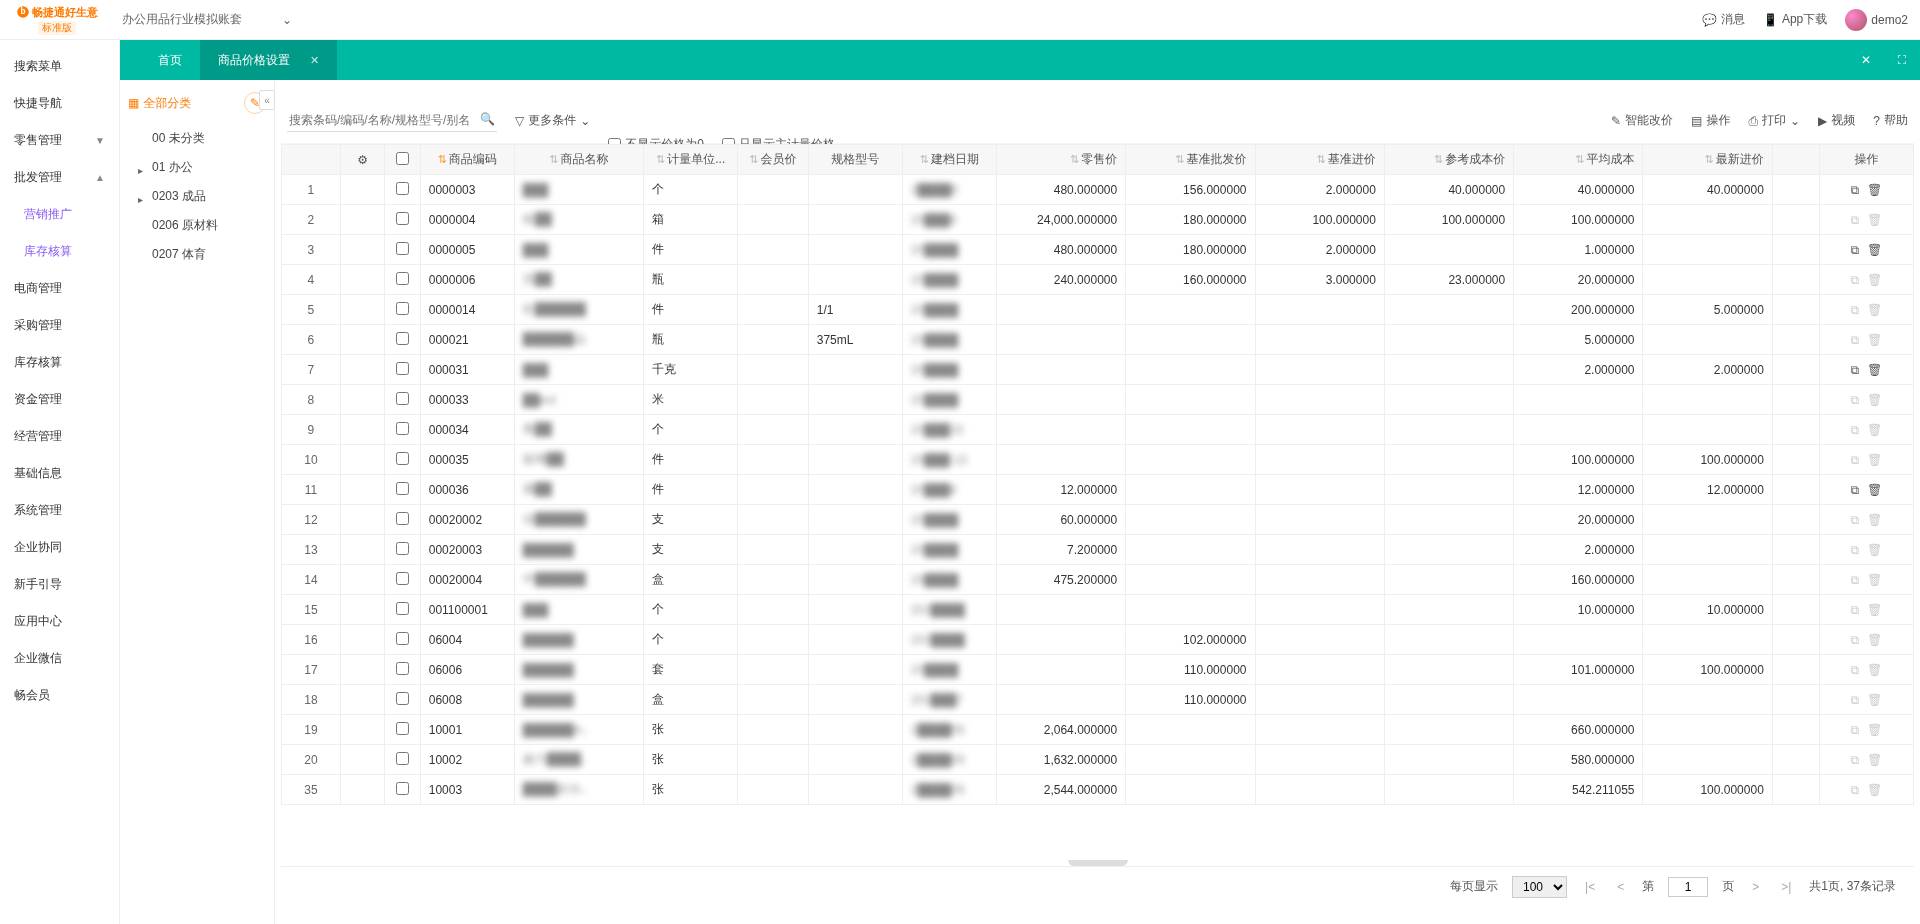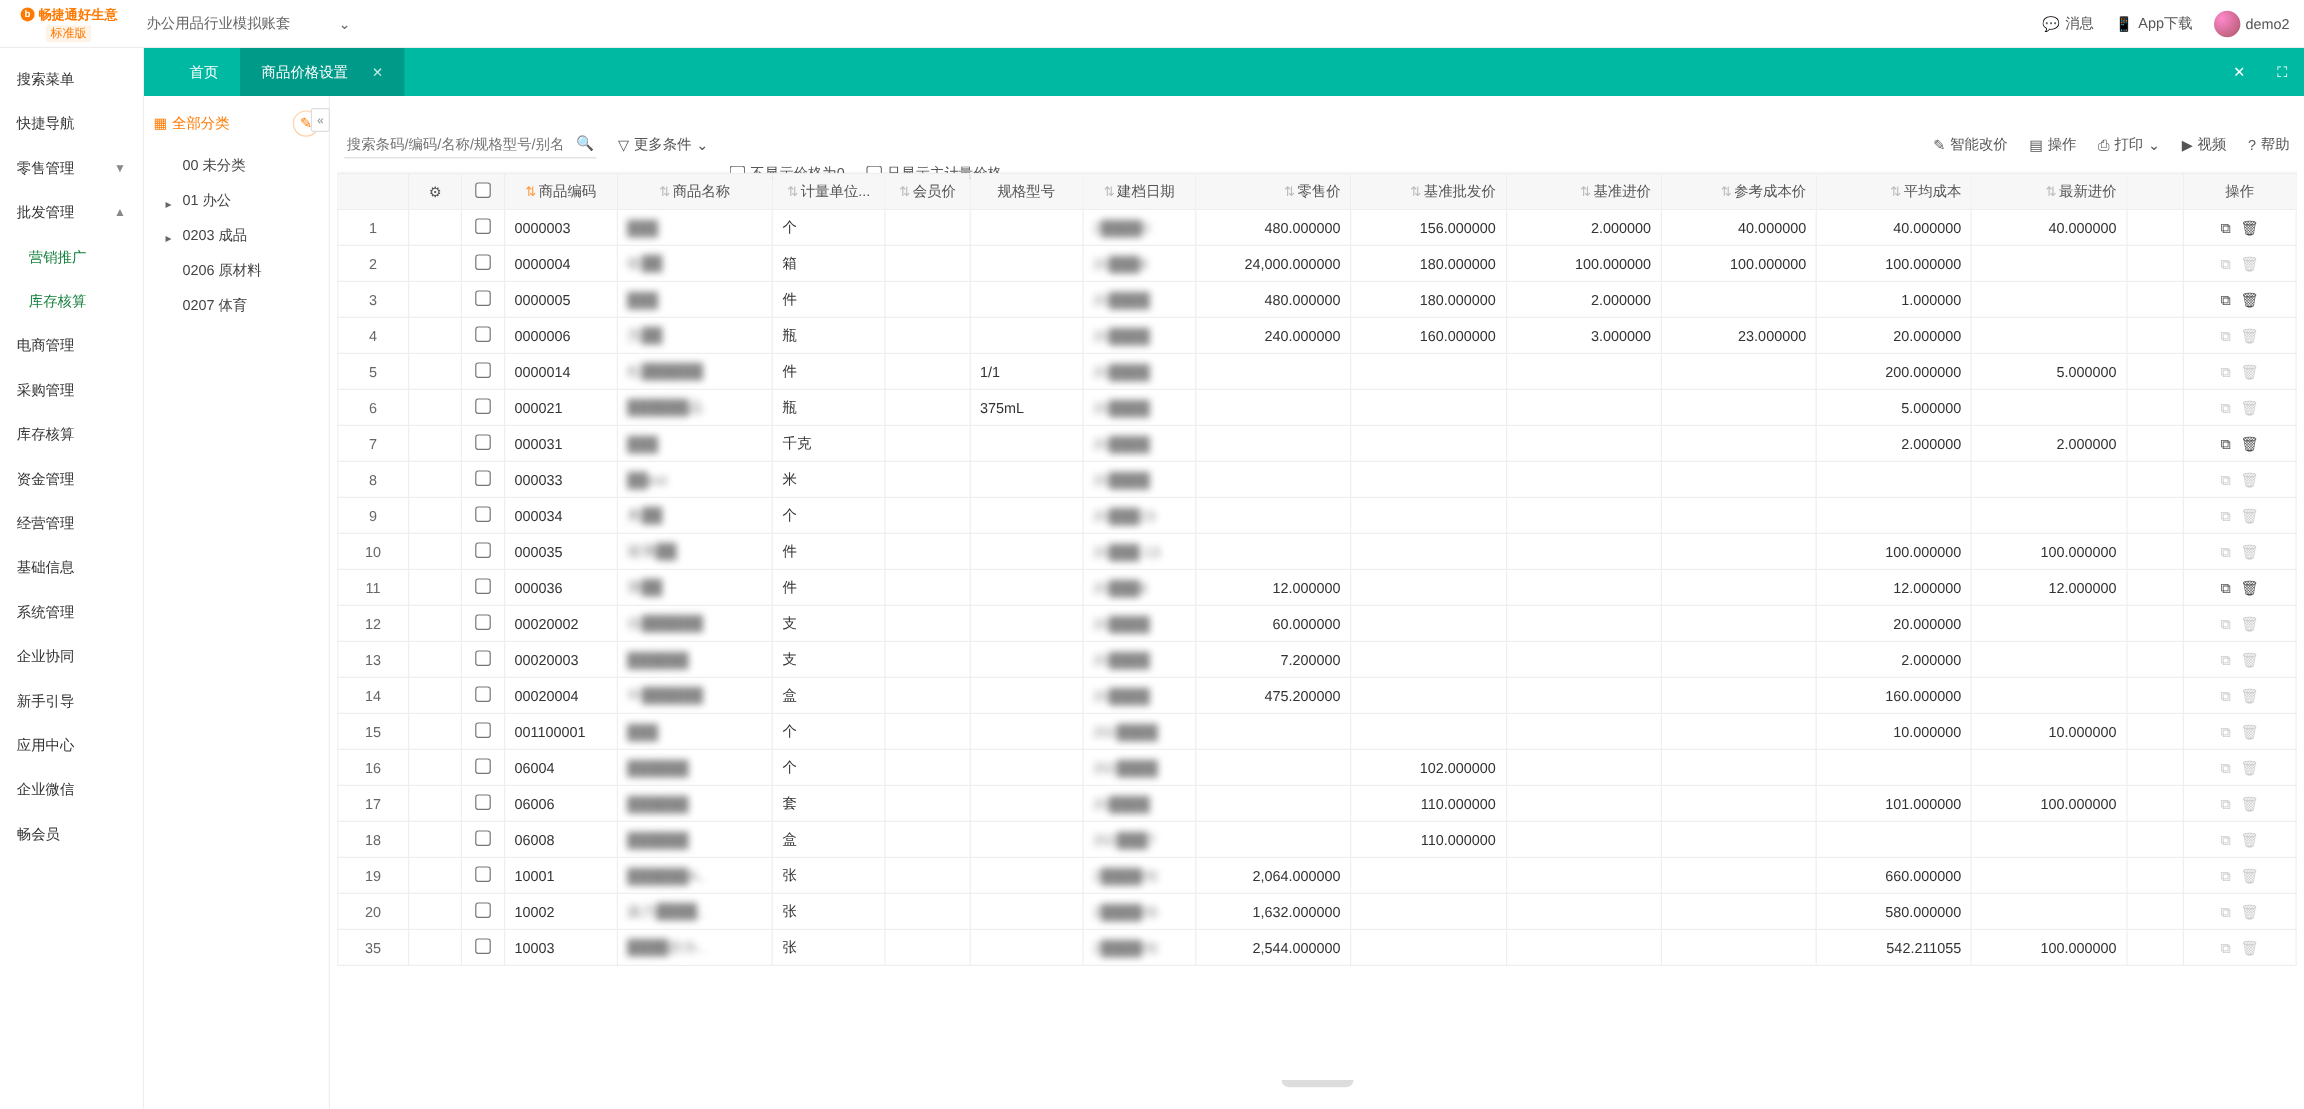--- a/index.html
+++ b/index.html
@@ -16,21 +16,21 @@
 .top-right { margin-left: auto; display:flex; align-items:center; gap: 18px; color:#555; }
 .top-right .item { display:flex; align-items:center; gap:4px; cursor:pointer; }
 .avatar { width:22px; height:22px; border-radius:50%; background: radial-gradient(circle at 30% 30%, #f8c, #a56); }
 
 
 .body-row { flex:1; display:flex; min-height:0; }
 
 
 .left-nav { width: 120px; background:#fff; border-right:1px solid #eee; display:flex; flex-direction:column; padding-top:8px; }
 .left-nav .nav-item { padding: 10px 14px; color:#333; cursor:pointer; display:flex; align-items:center; justify-content:space-between; }
-.left-nav .nav-item.sub { padding-left: 24px; color:#15803d; }
+.left-nav .nav-item.sub { padding-left: 24px; color:#8b5cf6; }
 .left-nav .nav-item .caret { font-size:10px; color:#888; }
 
 
 .main { flex:1; display:flex; flex-direction:column; min-width:0; }
 
 
 .tabs-bar { height: 40px; background:#00b9a2; display:flex; align-items:center; padding-left: 20px; color:#fff; }
 .tabs-bar .tab { padding: 0 18px; height:100%; display:flex; align-items:center; gap:6px; cursor:pointer; }
 .tabs-bar .tab.active { background:#009a88;gap:20px; }
 .tabs-bar .tab .close { font-size:11px; opacity:.8; }
@@ -832,17 +832,29 @@
                     </td>
                   </tr>
                 </tbody>
             </table>
           </div>
 
           <div class="tab-handle">
               <div></div>
             </div>
 
+          <div class="pager">
+            <span>每页显示</span>
+            <select><option>100</option></select>
+            <span class="pbtn">|&lt;</span>
+            <span class="pbtn">&lt;</span>
+            <span>第</span>
+            <input value="1" style="">
+            <span>页</span>
+            <span class="pbtn">&gt;</span>
+            <span class="pbtn">&gt;|</span>
+            <span>共1页, 37条记录</span>
+          </div>
         </div>
       </div>
     </div>
   </div>
 </div>
 
 </body></html>

